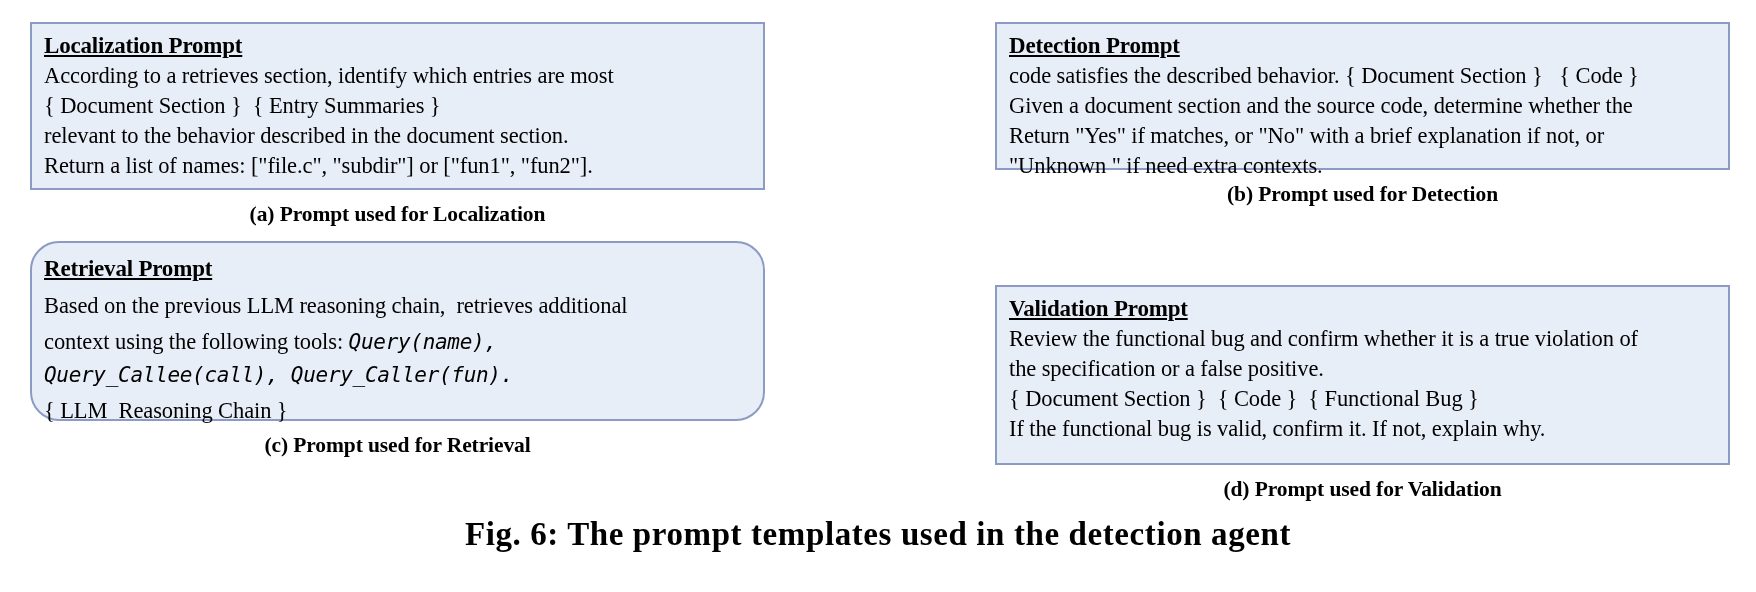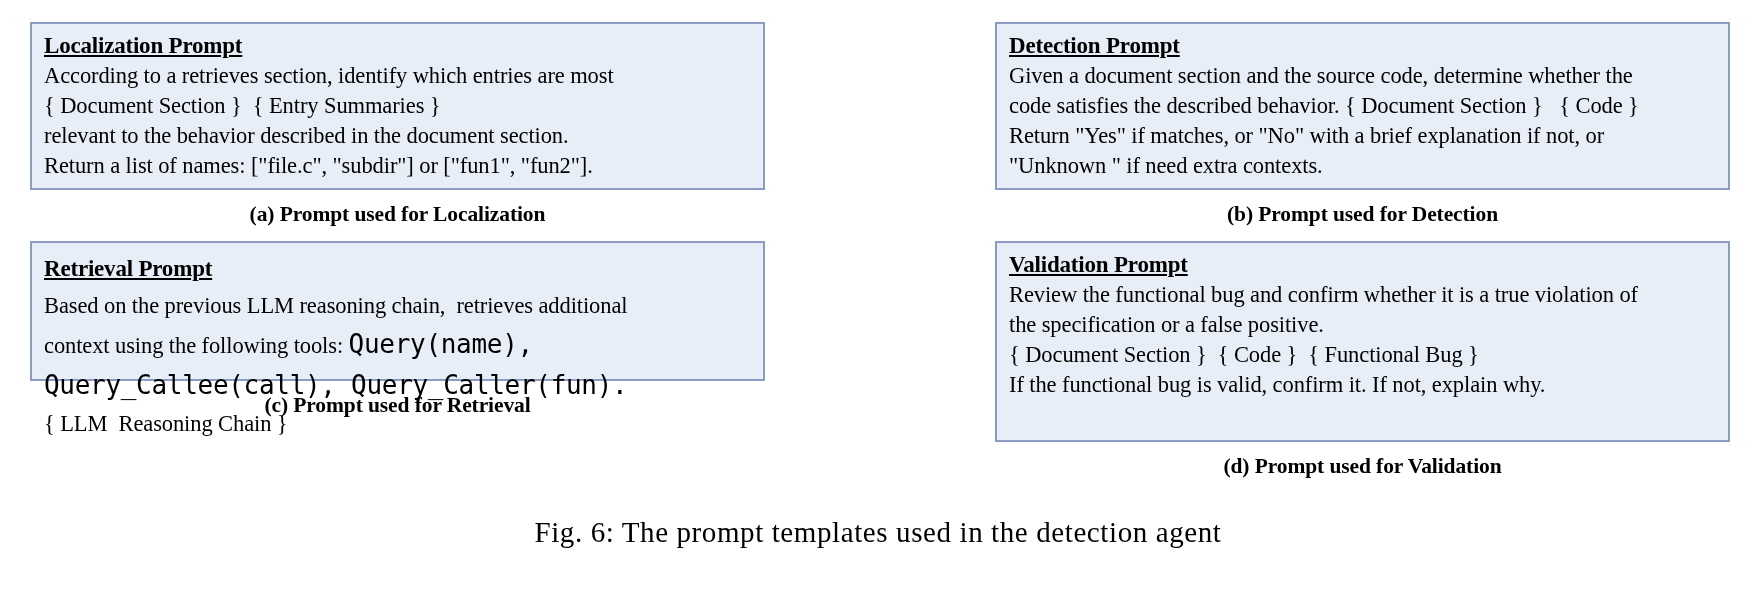--- a/index.html
+++ b/index.html
@@ -36,23 +36,23 @@
   .cell {
     width: 735px;
   }
   .prompt-box {
     border: 2px solid #8b9bc4;
     background: #e8eef7;
     box-sizing: border-box;
     padding: 8px 10px 10px 12px;
   }
   .box-a { height: 168px; }
-  .box-b { height: 168px; }
-  .box-c { height: 140px; }
-  .box-d { height: 201px; }
+  .box-b { height: 148px; }
+  .box-c { height: 180px; border-radius: 29px; }
+  .box-d { height: 180px; margin-top: 44px; }
 
   .prompt-title {
     font-weight: bold;
     font-size: 23px;
     line-height: 1.22;
     text-decoration: underline;
     text-underline-offset: 2px;
     margin: 0 0 1px 0;
     letter-spacing: -0.2px;
   }
@@ -62,38 +62,39 @@
     margin: 0;
     white-space: pre-wrap;
     letter-spacing: -0.1px;
   }
   .box-c .prompt-line,
   .box-c .prompt-title {
     line-height: 1.58;
   }
   .mono {
     font-family: "DejaVu Sans Mono", "Liberation Mono", monospace;
-    font-size: 26px;
+    font-size: 21px;
     letter-spacing: -0.3px;
+    font-style: italic;
   }
   .caption {
     text-align: center;
     font-weight: bold;
     font-size: 21.5px;
     margin-top: 12px;
     letter-spacing: -0.1px;
   }
   .fig-title {
     position: absolute;
     left: 0;
     top: 516px;
     width: 1756px;
     text-align: center;
-    font-weight: normal;
-    font-size: 29px;
+    font-weight: bold;
+    font-size: 33px;
     letter-spacing: 0.6px;
   }
   .row-2 { margin-top: 14px; }
 </style>
 </head>
 <body>
 
 <div class="figure">
 
   <div class="grid">
@@ -107,22 +108,22 @@
           <div class="prompt-line">{ Document Section }  { Entry Summaries }</div>
           <div class="prompt-line">relevant to the behavior described in the document section.</div>
           <div class="prompt-line">Return a list of names: ["file.c", "subdir"] or ["fun1", "fun2"].</div>
         </div>
         <div class="caption">(a) Prompt used for Localization</div>
       </div>
 
       <div class="cell">
         <div class="prompt-box box-b">
           <div class="prompt-title">Detection Prompt</div>
+          <div class="prompt-line">code satisfies the described behavior. { Document Section }   { Code }</div>
           <div class="prompt-line">Given a document section and the source code, determine whether the</div>
-          <div class="prompt-line">code satisfies the described behavior. { Document Section }   { Code }</div>
           <div class="prompt-line">Return "Yes" if matches, or "No" with a brief explanation if not, or</div>
           <div class="prompt-line">"Unknown " if need extra contexts.</div>
         </div>
         <div class="caption">(b) Prompt used for Detection</div>
       </div>
 
     </div>
 
     <div class="row row-2">
 

